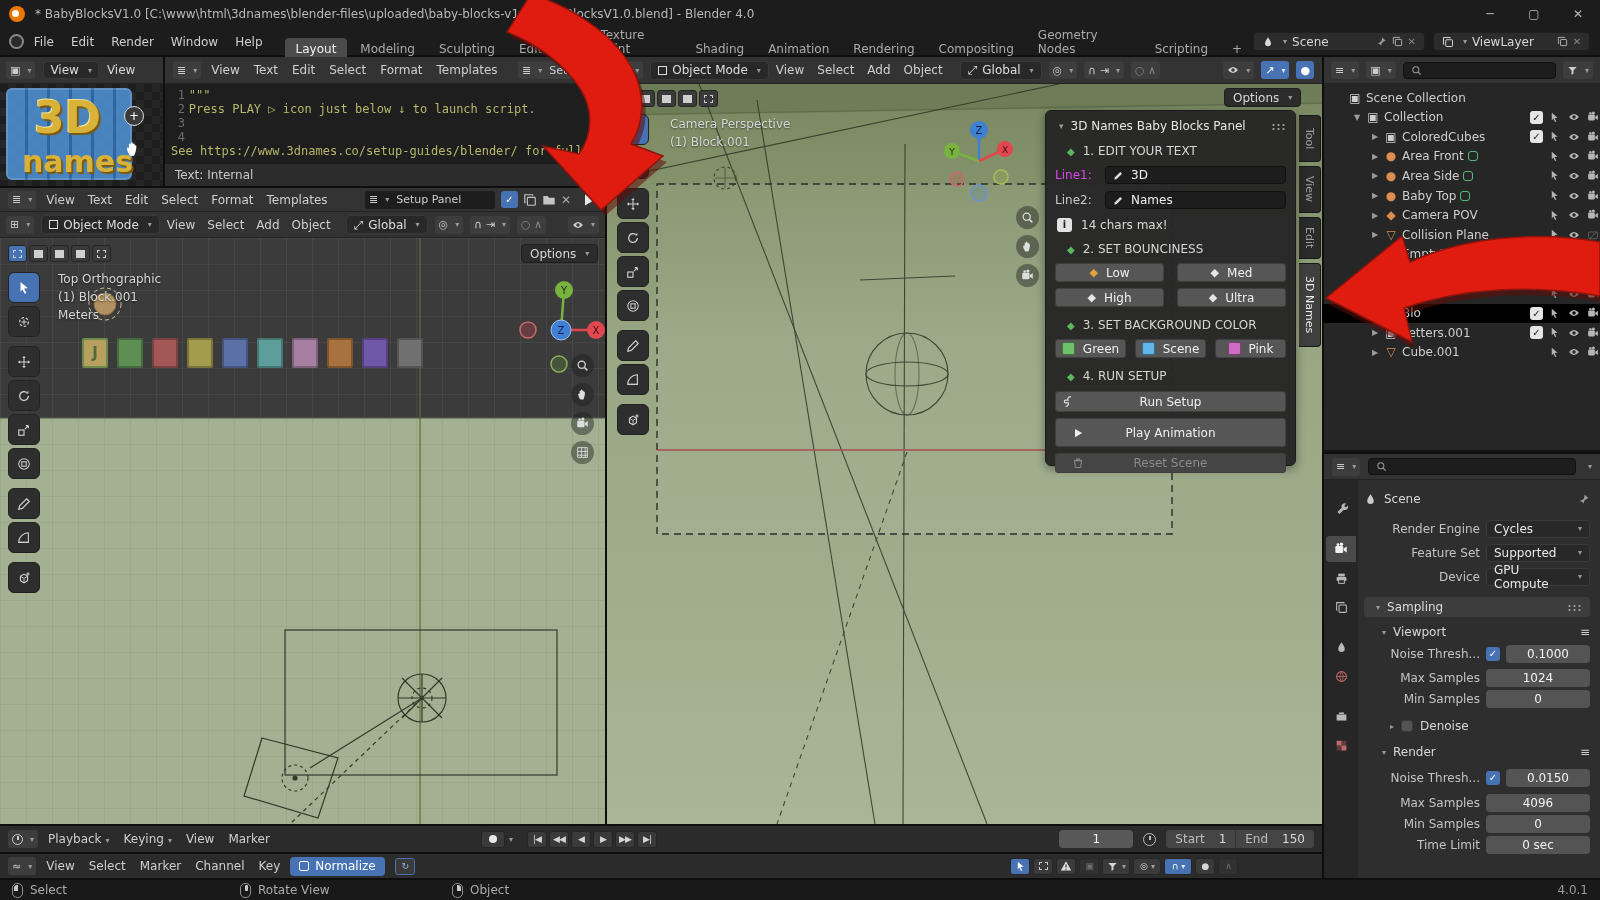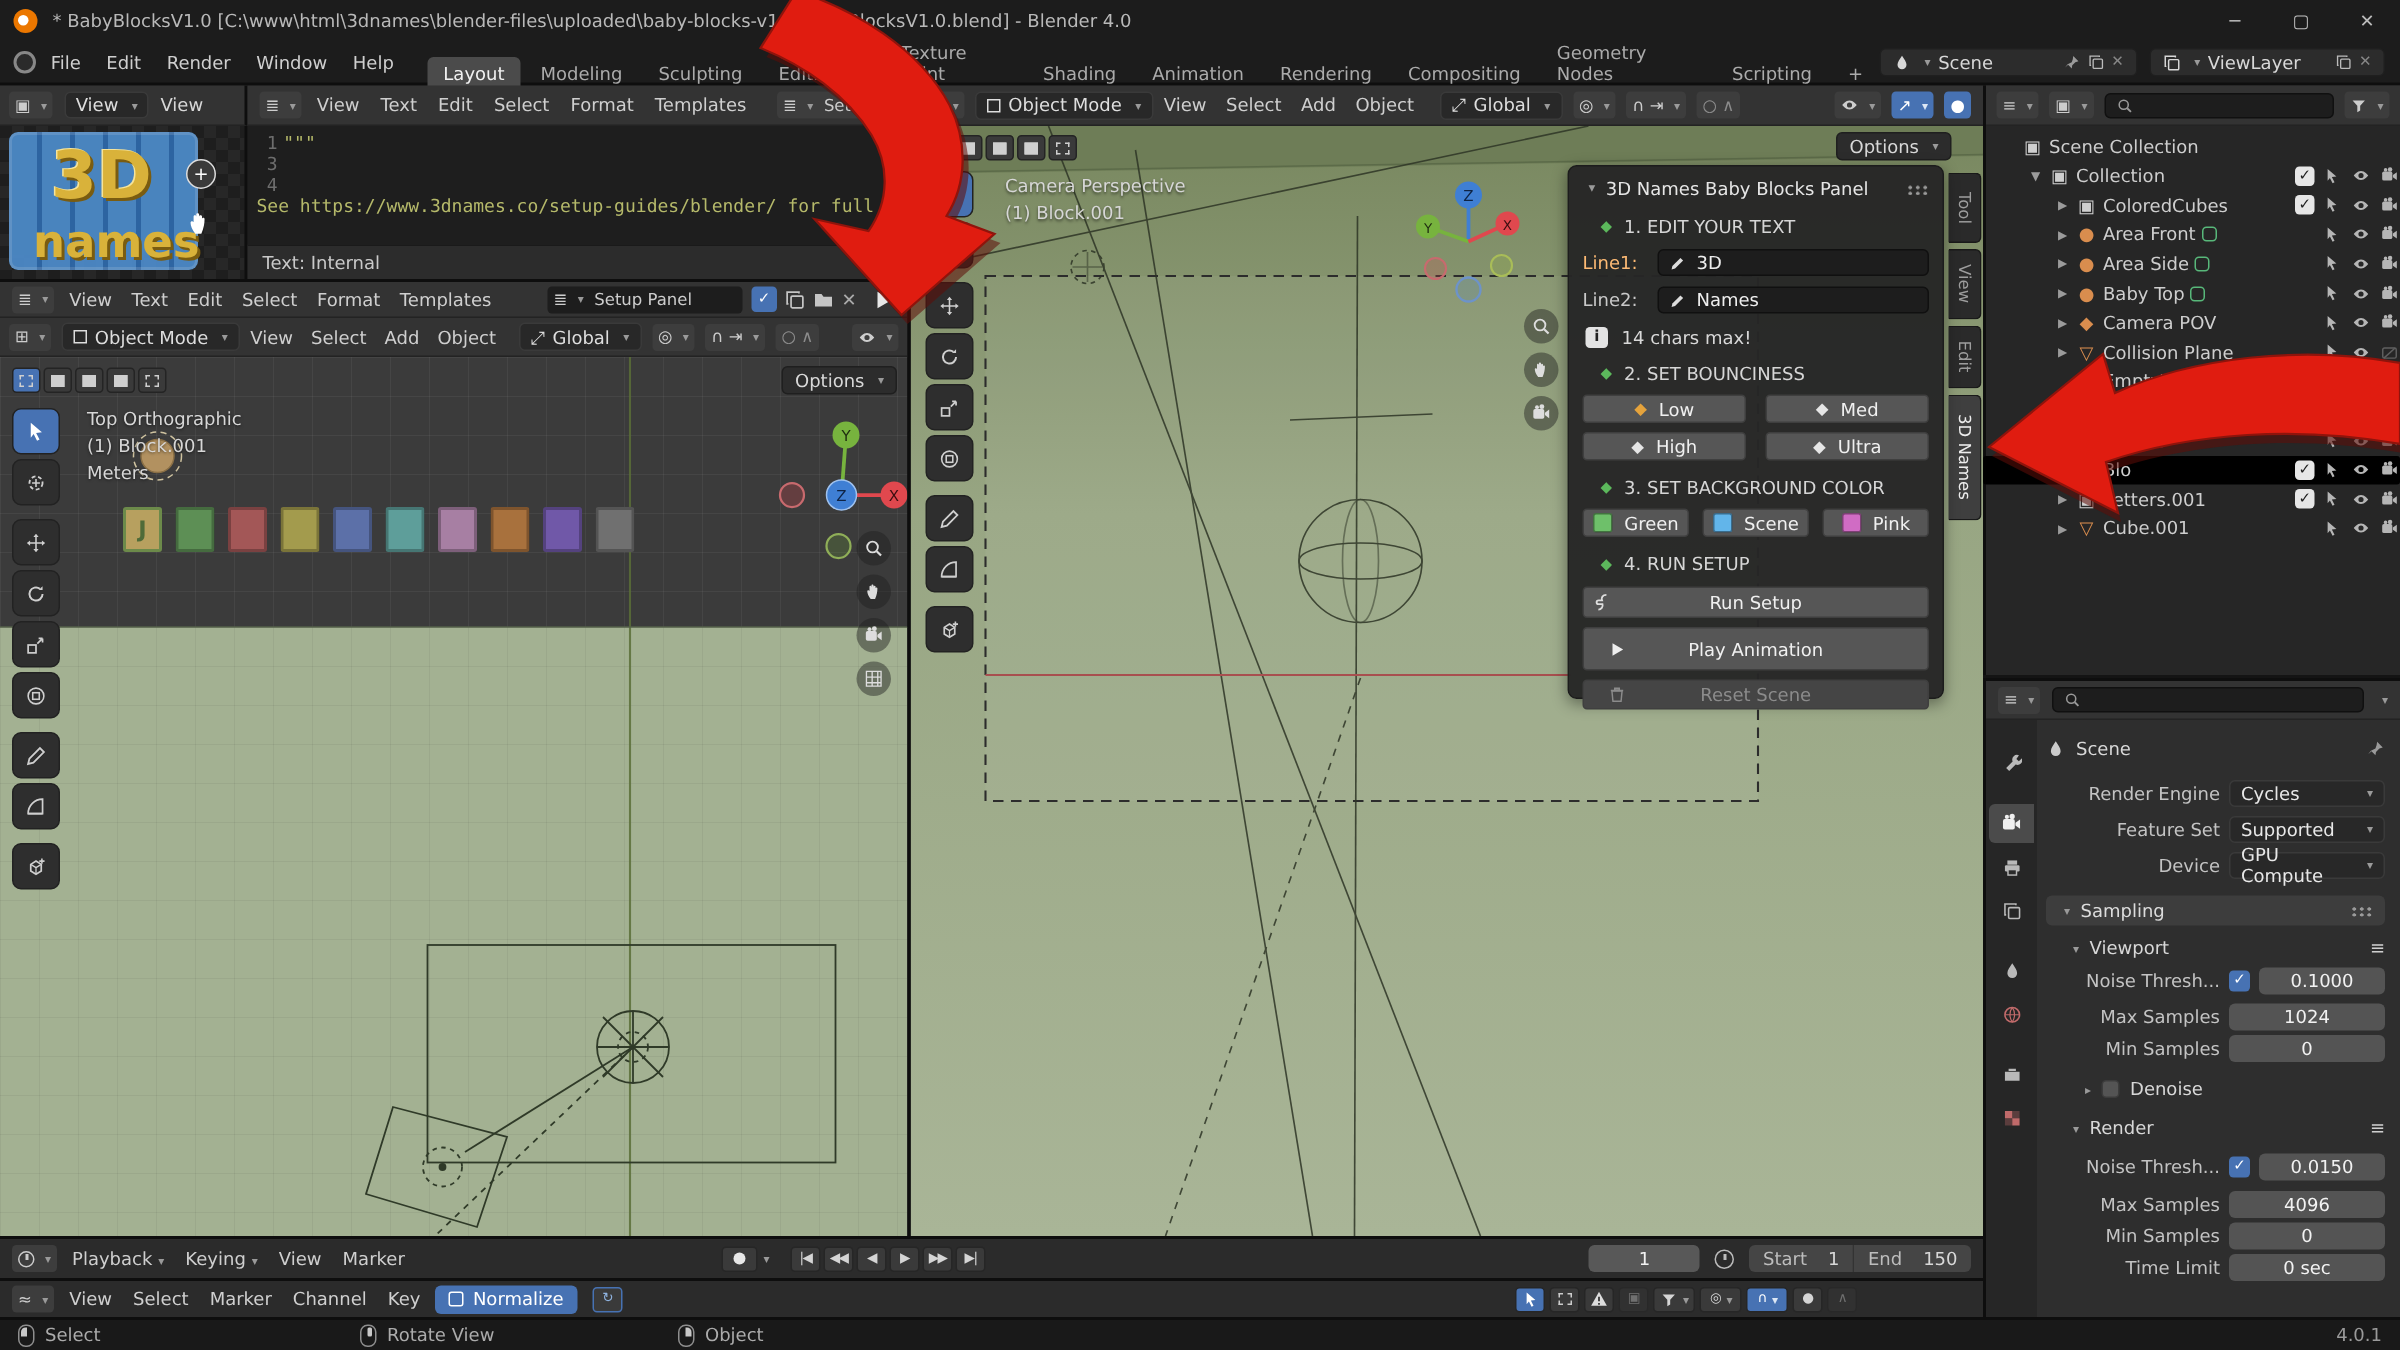--- a/index.html
+++ b/index.html
@@ -299,20 +299,21 @@
       <span>Edit</span>
       <span>Select</span>
       <span>Format</span>
       <span>Templates</span>
     </div>
   <span style="flex:1"></span>
   <span class="edico">≣<span class="chev">▾</span><span style="margin-left:4px">Setup N</span></span>
 </div>
 <div class="abs" style="left:165px;top:84px;width:440px;height:79px;background:#1e1e1e;padding:4px 0 0 6px">
   <div><span class="lineno">1</span> <span class="code">"""</span></div>
+  <div><span class="lineno">2</span> <span class="code">Press PLAY ▷ icon just below ↓ to launch script.</span></div>
   <div><span class="lineno">3</span> <span class="code"></span></div>
   <div><span class="lineno">4</span> <span class="code">See https://www.3dnames.co/setup-guides/blender/ for full setu</span></div>
 </div>
 <div class="abs flex" style="left:165px;top:163px;width:440px;height:23px;background:#2c2c2c;border-top:1px solid #1a1a1a;padding:0 10px;color:#c9c9c9">
   <span>Text: Internal</span>
 </div>
 
 <div class="abs hdr flex" style="left:0;top:186px;width:605px;height:26px;gap:0;padding:0 8px;border-top:2px solid #0e0e0e">
   <span class="edico">≣<span class="chev">▾</span></span>
   <div class="menu" style="gap:13px;margin-left:10px">
@@ -700,21 +701,21 @@
     <span class="chev" style="font-size:9px">▾</span>
     <span style="color:#e6e6e6">3D Names Baby Blocks Panel</span>
     <span style="flex:1"></span>
       <span class="grip"></span>
   </div>
   <div class="sec" style="margin:9px 0 0 12px">
       <span class="dia" style="color:#5cb85c">◆</span>
       <span>1. EDIT YOUR TEXT</span>
     </div>
   <div class="flex" style="margin-top:8px;gap:8px">
-    <span style="width:42px;color:#fdba74">Line1:</span>
+    <span style="width:42px;color:#d946ef">Line1:</span>
     <span class="nfield" style="flex:1">
         <svg class="ic" style="width:11px;height:11px;color:#ddd">
           <use href="#s-pencil"></use>
         </svg>
         <span>3D</span>
       </span>
   </div>
   <div class="flex" style="margin-top:7px;gap:8px">
     <span style="width:42px;color:#c9c9c9">Line2:</span>
     <span class="nfield" style="flex:1">

